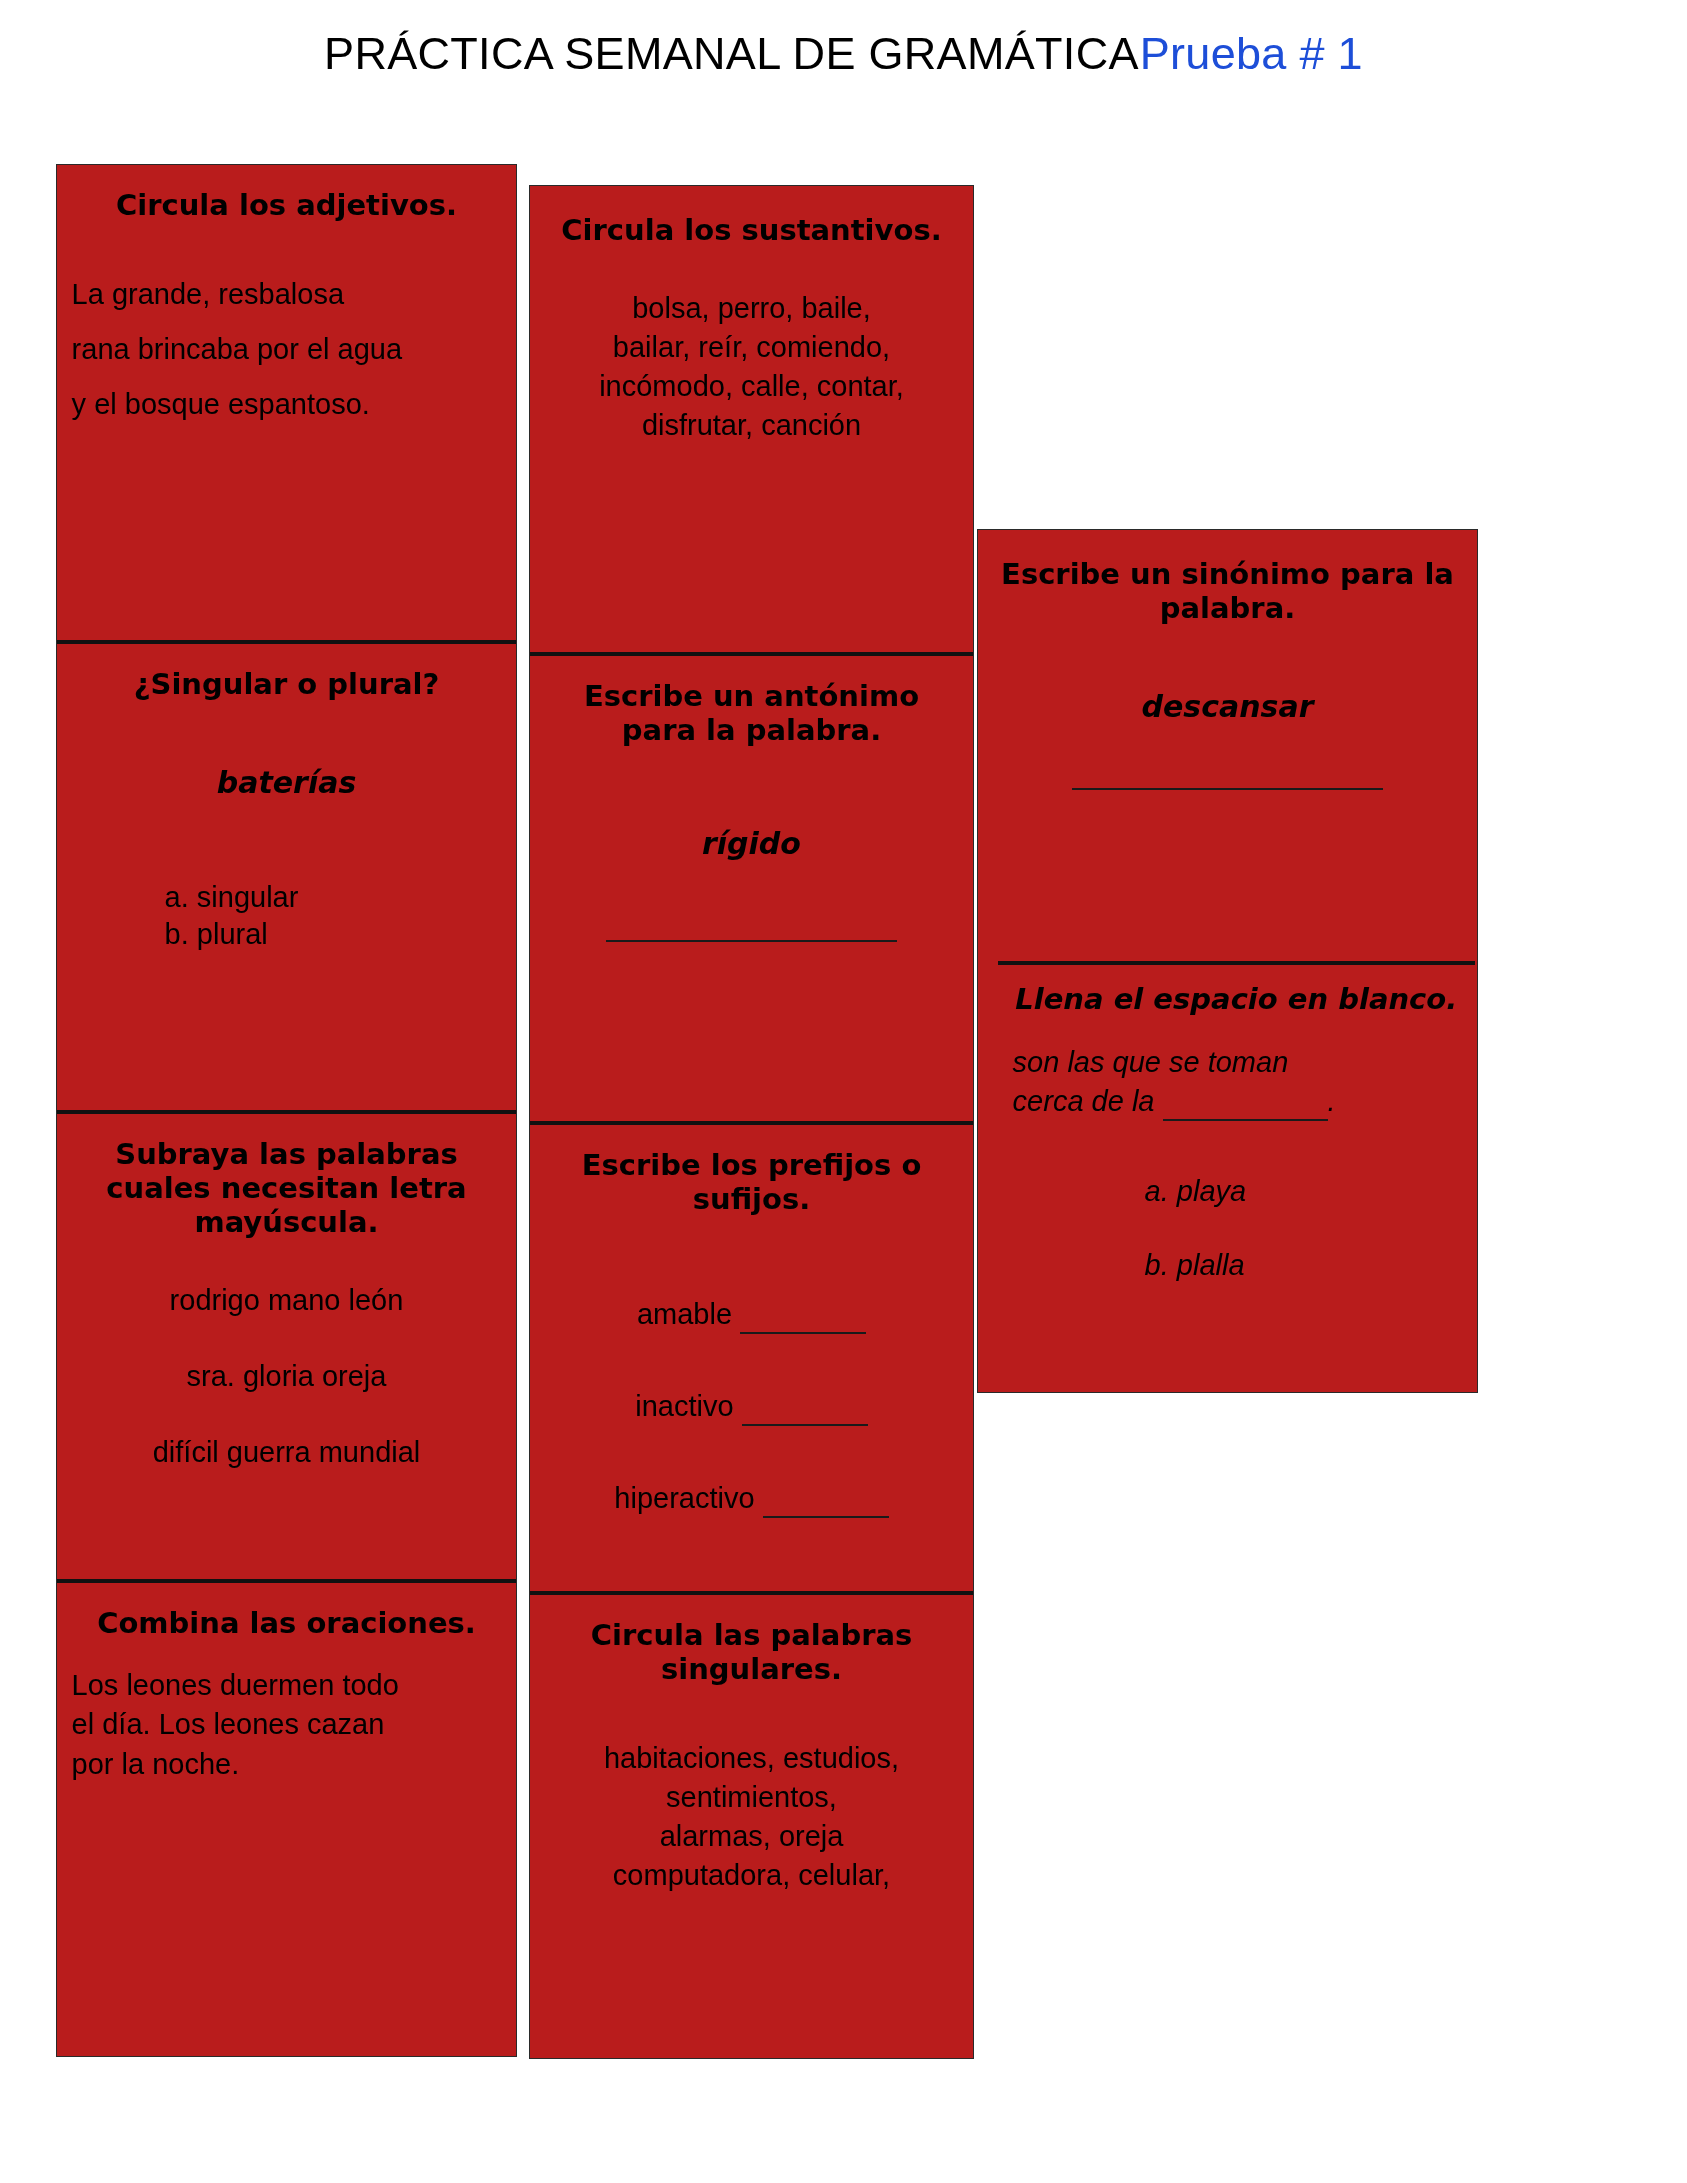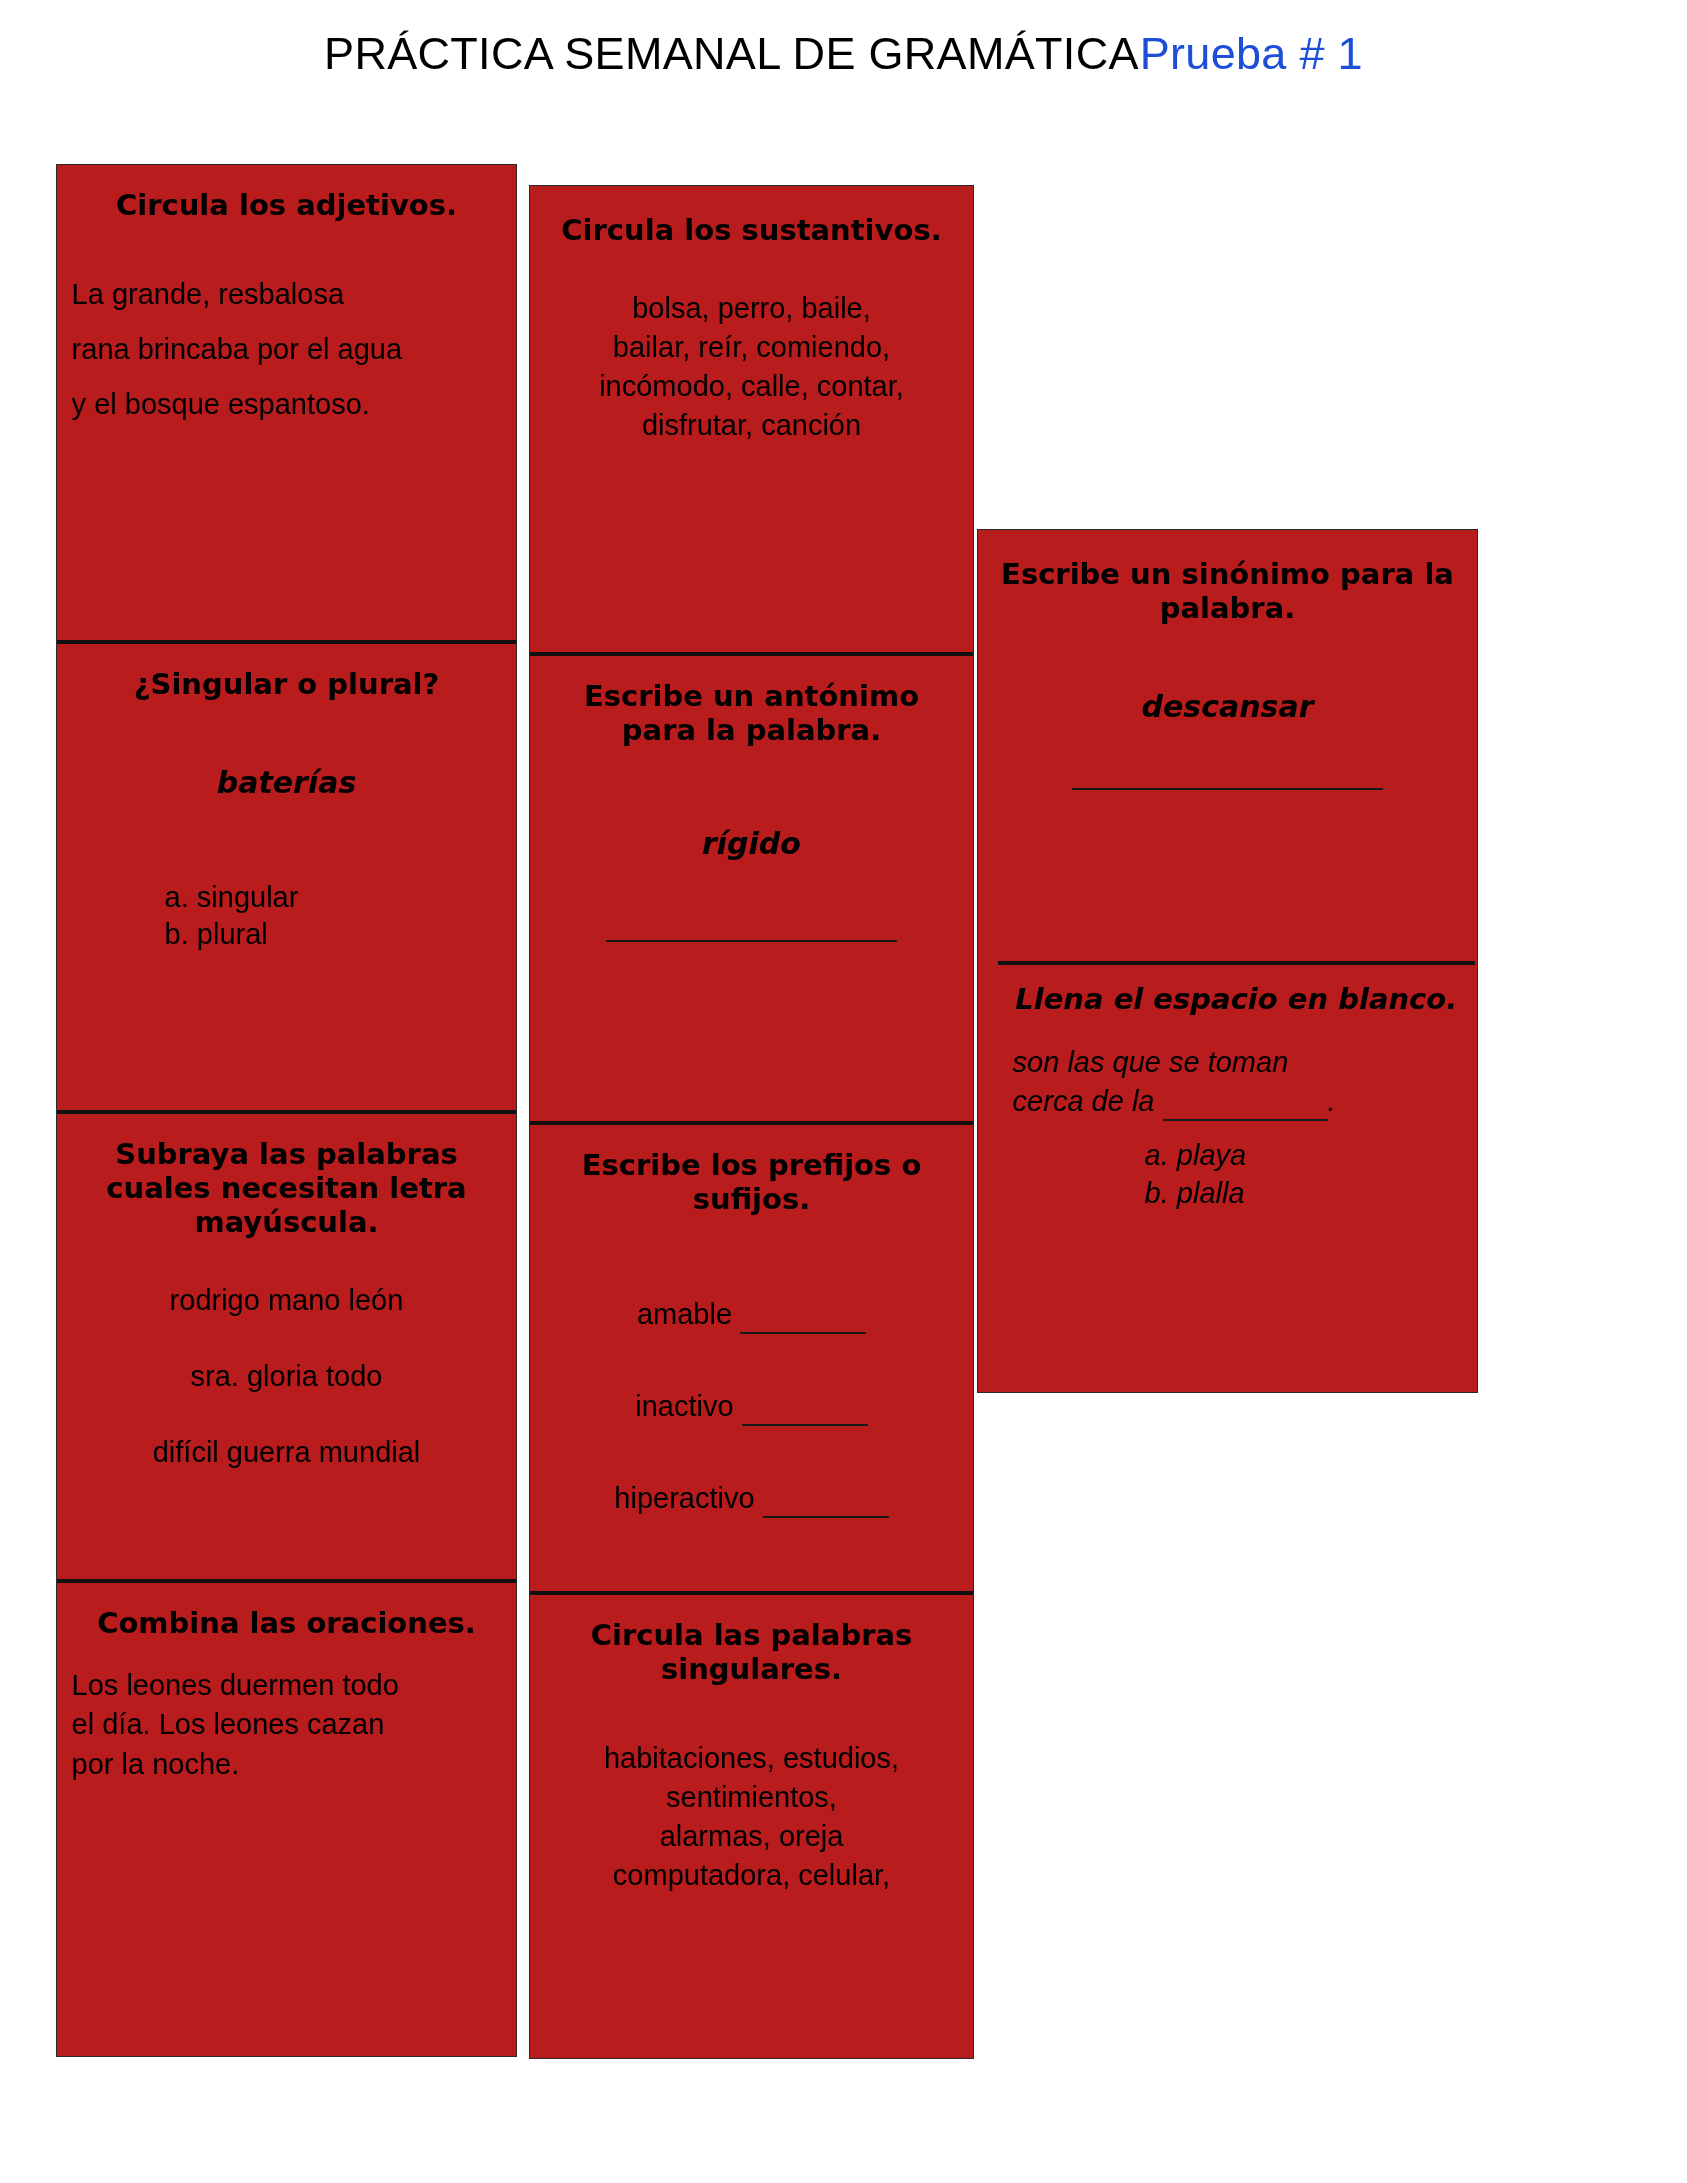--- a/index.html
+++ b/index.html
@@ -106,21 +106,21 @@
     margin: 0;
   }
   .options {
     font-family: "Liberation Sans", sans-serif;
     font-size: 29px;
     line-height: 1.3;
     margin: 0;
     padding-left: 93px;
     text-align: left;
   }
-  .options.wide { padding-left: 132px; }
+  .options.wide { padding-left: 132px; margin-top: 36px; }
 
   .answer-line {
     display: block;
     margin: 0 auto;
     height: 0;
     border-bottom: 2.6px solid #1a1a1a;
   }
   .blank-inline {
     display: inline-block;
     border-bottom: 2.6px solid #1a1a1a;
@@ -164,21 +164,21 @@
     <div class="sp-120"></div>
     <p class="options">a. singular</p>
     <p class="options">b. plural</p>
   </div>
 
   <div class="cell divided pad-top-34" id="c1-mayuscula">
     <p class="prompt">Subraya las palabras cuales necesitan letra mayúscula.</p>
     <div class="sp-64"></div>
     <p class="body-text center">rodrigo  mano  león</p>
     <div class="sp-56"></div>
-    <p class="body-text center">sra. gloria  todo</p>
+    <p class="body-text center">sra. gloria  oreja</p>
     <div class="sp-56"></div>
     <p class="body-text center">difícil   guerra mundial</p>
   </div>
 
   <div class="cell divided pad-top-34" id="c1-combina">
     <p class="prompt">Combina las oraciones.</p>
     <div class="sp-40"></div>
     <p class="body-text left">Los leones duermen todo</p>
     <p class="body-text left">el día. Los leones cazan</p>
     <p class="body-text left">por la noche.</p>

